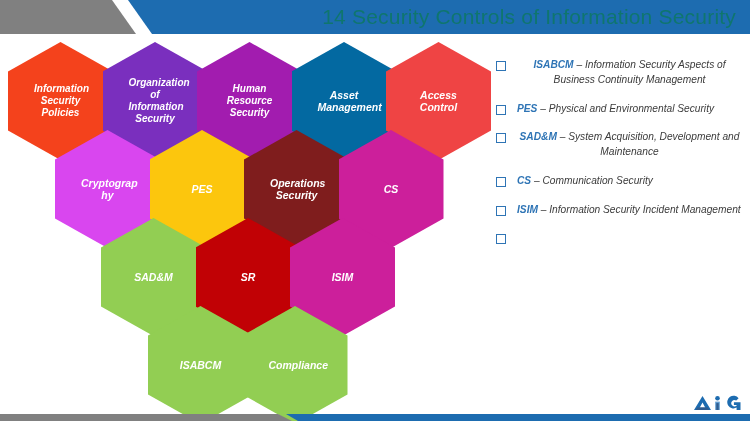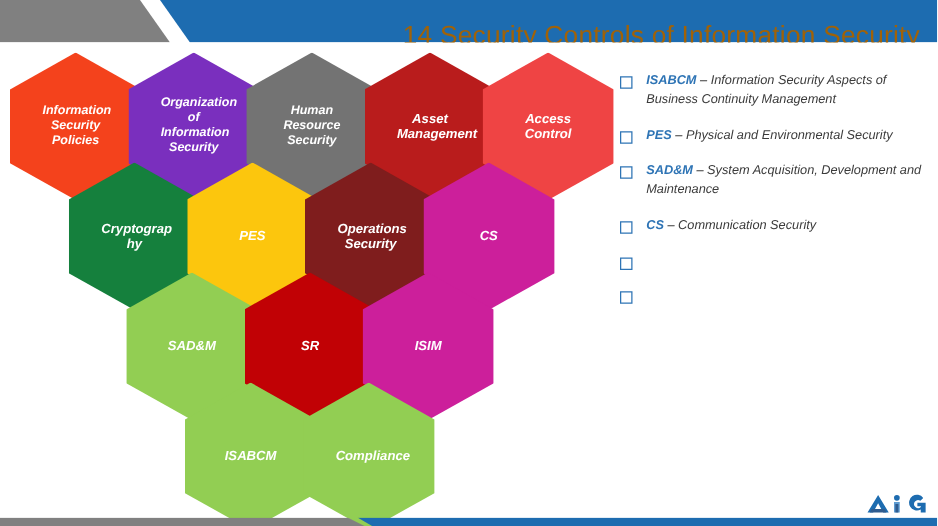--- a/index.html
+++ b/index.html
@@ -11,22 +11,22 @@
     position:relative;
   }
   #slide{position:absolute;inset:0;width:750px;height:421px;background:#fff;}
 
   
   .header{position:absolute;left:0;top:0;width:750px;height:34px;overflow:hidden;}
   .hdr-grey{position:absolute;left:0;top:0;width:160px;height:34px;background:#808080;
             clip-path:polygon(0 0,112px 0,136px 34px,0 34px);}
   .hdr-blue{position:absolute;left:0;top:0;width:750px;height:34px;background:#1d6cb0;
             clip-path:polygon(128px 0,750px 0,750px 34px,152px 34px);}
-  .hdr-title{position:absolute;right:14px;top:12px;height:34px;line-height:34px;
-             color:#a16207;font-size:21px;font-weight:400;letter-spacing:.2px;
+  .hdr-title{position:absolute;right:14px;top:0;height:34px;line-height:34px;
+             color:#0f766e;font-size:21px;font-weight:400;letter-spacing:.2px;
              font-family:"Liberation Sans", sans-serif;white-space:nowrap;}
 
   
   .hexwrap{position:absolute;left:0;top:34px;width:500px;height:375px;}
   .hex{
     position:absolute;
     width:105px;height:118px;
     clip-path:polygon(50% 0%,100% 25%,100% 75%,50% 100%,0% 75%,0% 25%);
     display:flex;align-items:center;justify-content:center;
     text-align:center;
@@ -34,21 +34,21 @@
     font-weight:bold;font-style:italic;
     font-family:"Liberation Sans", sans-serif;
     line-height:1.18;
     box-sizing:border-box;
     padding:0 26px;
   }
   .hex span{display:block;width:100%;}
 
   
   .legend{position:absolute;left:492px;top:58px;width:250px;}
-  .leg-item{display:flex;align-items:flex-start;margin-bottom:14px;}
+  .leg-item{display:flex;align-items:flex-start;margin-bottom:14px;text-align:center;}
   .leg-box{flex:0 0 auto;width:8px;height:8px;border:1.6px solid #2e74b5;
            margin:3px 11px 0 4px;background:#fff;}
   .leg-txt{font-size:10.2px;line-height:1.45;font-style:italic;color:#3b3b3b;
            font-family:"Liberation Sans", sans-serif;}
   .leg-txt b{color:#2e74b5;font-weight:bold;font-style:italic;}
 
   
   .footer{position:absolute;left:0;bottom:0;width:750px;height:14px;}
   .ft-grey{position:absolute;left:0;bottom:0;width:300px;height:7px;background:#808080;
            clip-path:polygon(0 0,278px 0,292px 7px,0 7px);}
@@ -68,30 +68,30 @@
     <div class="hdr-title">14 Security Controls of Information Security</div>
   </div>
 
   <div class="hexwrap" id="hexwrap">
       <div class="hex" style="left: 8px; top: 8px; background: rgb(244, 66, 28); font-size: 10px;">
         <span>Information Security Policies</span>
       </div>
       <div class="hex" style="left: 102.5px; top: 8px; background: rgb(122, 47, 190); font-size: 10px; font-style: italic;">
         <span>Organization of Information Security</span>
       </div>
-      <div class="hex" style="left: 197px; top: 8px; background: #737373; font-size: 10px;">
+      <div class="hex" style="left: 197px; top: 8px; background: #a21caf; font-size: 10px;">
         <span>Human Resource Security</span>
       </div>
-      <div class="hex" style="left: 291.5px; top: 8px; background: #b91c1c; font-size: 10.5px;">
+      <div class="hex" style="left: 291.5px; top: 8px; background: #0369a1; font-size: 10.5px;">
         <span>Asset Management</span>
       </div>
       <div class="hex" style="left: 386px; top: 8px; background: #ef4444; font-size: 10.5px;">
         <span>Access Control</span>
       </div>
-      <div class="hex" style="left: 55px; top: 96px; background: #15803d; font-size: 10.5px;">
+      <div class="hex" style="left: 55px; top: 96px; background: #d946ef; font-size: 10.5px;">
         <span>Cryptograp hy</span>
       </div>
       <div class="hex" style="left: 149.5px; top: 96px; background: rgb(252, 198, 13); font-size: 10.5px;">
         <span>PES</span>
       </div>
       <div class="hex" style="left: 244px; top: 96px; background: #7f1d1d; font-size: 10.5px;">
         <span>Operations Security</span>
       </div>
       <div class="hex" style="left: 338.5px; top: 96px; background: rgb(204, 31, 155); font-size: 10.5px;">
         <span>CS</span>
@@ -125,20 +125,21 @@
       <div class="leg-item">
         <div class="leg-box"></div>
         <div class="leg-txt"><b>SAD&amp;M</b><span> – </span><span>System Acquisition, Development and Maintenance</span></div>
       </div>
       <div class="leg-item">
         <div class="leg-box"></div>
         <div class="leg-txt"><b>CS</b><span> – </span><span>Communication Security</span></div>
       </div>
       <div class="leg-item">
         <div class="leg-box"></div>
+        <div class="leg-txt"><b>ISIM</b><span> – </span><span>Information Security Incident Management</span></div>
       </div>
       <div class="leg-item">
         <div class="leg-box"></div>
       </div>
     </div>
 
   <div class="footer">
     <div class="ft-grey"></div>
     <div class="ft-blue"></div>
   </div>

